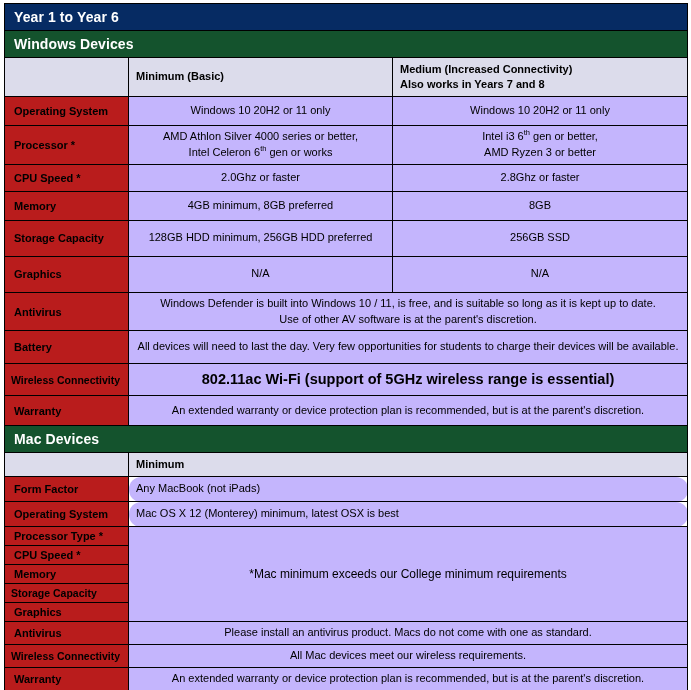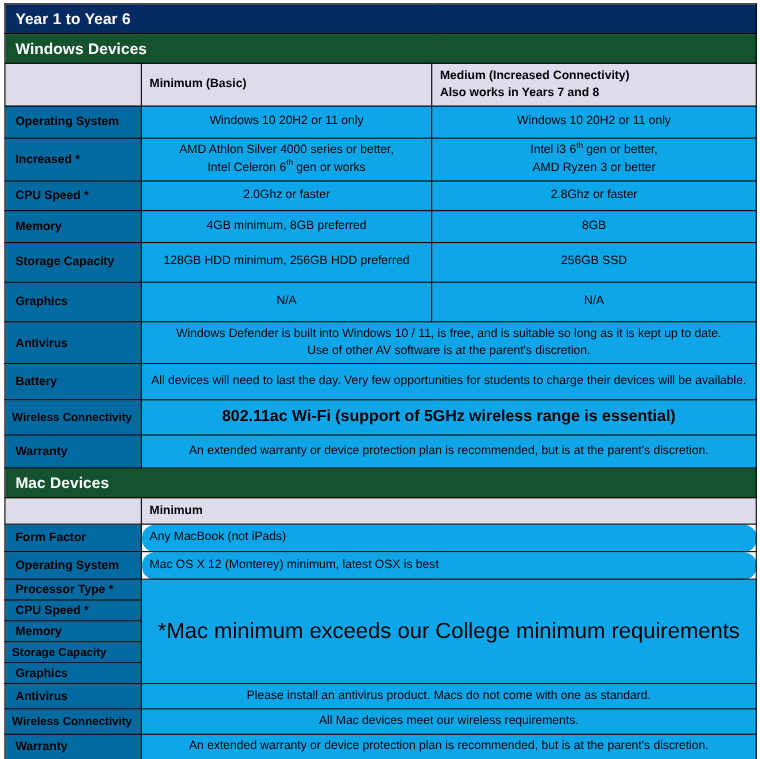--- a/index.html
+++ b/index.html
@@ -63,53 +63,53 @@
     font-size: 11px;
     padding: 4px 0 4px 7px !important;
     line-height: 1.35;
   }
   .colhead.blank {
     padding: 0 !important;
   }
 
   
   .lbl {
-    background: #0369a1;
+    background: #b91c1c;
     font-weight: bold;
     font-size: 11px;
     padding-left: 9px !important;
     white-space: nowrap;
   }
   .lbl.tight {
     padding-left: 6px !important;
     font-size: 10.5px;
   }
 
   
   .val {
-    background: #0ea5e9;
+    background: #c4b5fd;
     font-size: 11px;
     text-align: center;
     line-height: 1.45;
     padding: 3px 4px !important;
   }
   .val.left {
     text-align: left;
     padding-left: 7px !important;
     border-radius: 12px;
   }
   .val.bold-lg {
     font-weight: bold;
     font-size: 14.5px;
   }
   .val.bold {
     font-weight: normal;
   }
   .val.big {
-    font-size: 20px;
+    font-size: 12px;
     vertical-align: middle;
   }
 
   sup {
     font-size: 0.68em;
     vertical-align: super;
     line-height: 0;
   }
 </style>
 </head>
@@ -142,21 +142,21 @@
         </td>
       </tr>
 
       <tr style="height:29px">
         <td class="lbl">Operating System</td>
         <td class="val">Windows 10 20H2 or 11 only</td>
         <td class="val">Windows 10 20H2 or 11 only</td>
       </tr>
 
       <tr style="height:36px">
-        <td class="lbl">Increased *</td>
+        <td class="lbl">Processor *</td>
         <td class="val">
           <div>AMD Athlon Silver 4000 series or better,</div>
           <div><span>Intel Celeron 6</span><sup>th</sup><span> gen or works</span></div>
         </td>
         <td class="val">
           <div><span>Intel i3 6</span><sup>th</sup><span> gen or better,</span></div>
           <div>AMD Ryzen 3 or better</div>
         </td>
       </tr>
 

